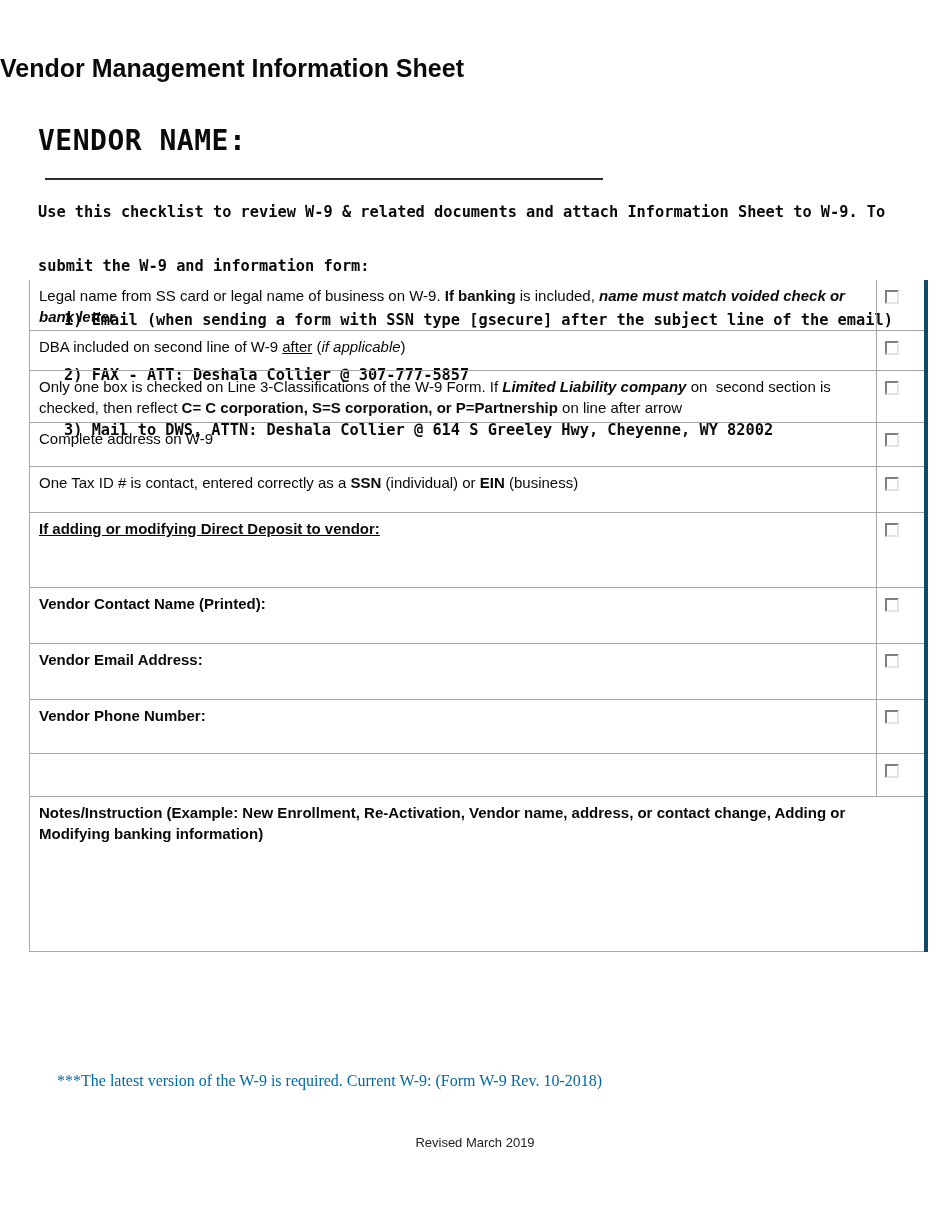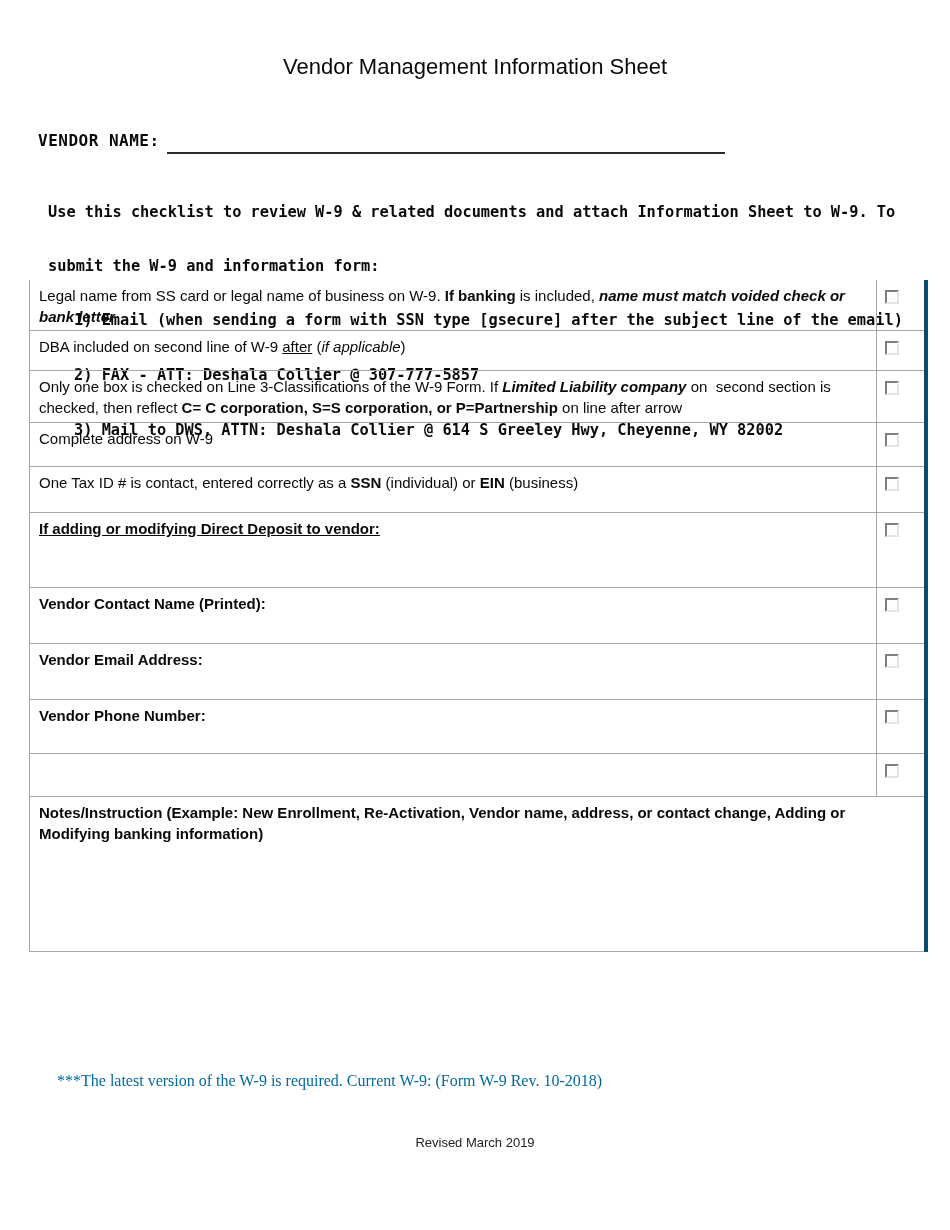--- a/index.html
+++ b/index.html
@@ -3,36 +3,36 @@
 <meta charset="utf-8">
 <style>
   html,body{margin:0;padding:0;background:#ffffff;}
   body{
     width:950px;height:1230px;position:relative;
     font-family:"Liberation Sans",sans-serif;color:#0a0a0a;
     overflow:hidden;
   }
   
   .doc-title{
-    position:absolute;top:54px;left:0;width:950px;text-align:center;
-    font-size:22px;font-weight:normal;letter-spacing:0px;
+    position:absolute;top:54px;left:0;width:950px;
+    font-size:25px;font-weight:bold;letter-spacing:0px;
   }
   
   .vendor-row{position:absolute;top:128px;left:38px;width:740px;height:28px;}
   .vendor-label{
-    font-family:"DejaVu Sans Mono",monospace;font-weight:bold;font-size:16px;
+    font-family:"DejaVu Sans Mono",monospace;font-weight:bold;font-size:28px;
     letter-spacing:0.5px;display:inline-block;vertical-align:bottom;line-height:26px;
   }
   .vendor-line{
     display:inline-block;vertical-align:bottom;margin-left:7px;
     width:558px;height:24px;border-bottom:2.5px solid #2b2b2b;
   }
   
   .instructions{
-    position:absolute;top:167px;left:48px;width:890px;
+    position:absolute;top:167px;left:38px;width:890px;
     font-family:"DejaVu Sans Mono",monospace;font-weight:bold;font-size:15.3px;
     line-height:18px;white-space:pre-wrap;
   }
   .instr-item{padding-left:26px;line-height:19px;}
   
   .checklist{
     position:absolute;top:280px;left:29px;width:899px;
     border-left:1px solid #a6a6a6;border-right:4px solid #0c4a6e;
     box-sizing:border-box;
   }

